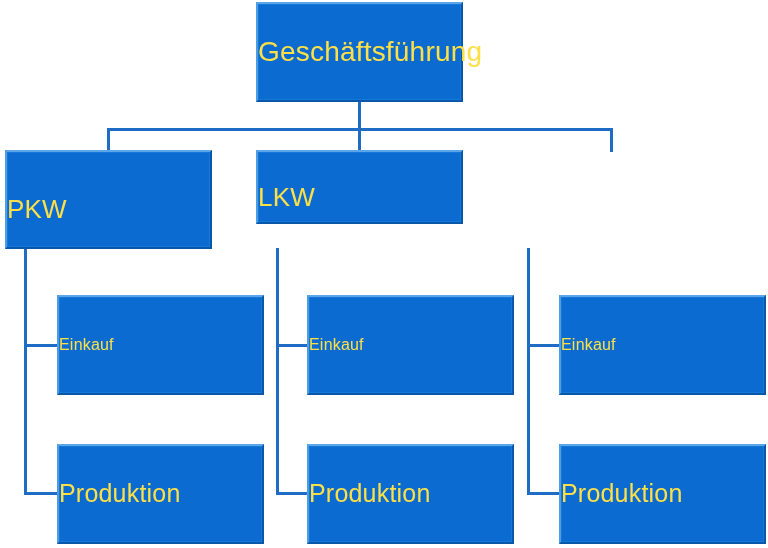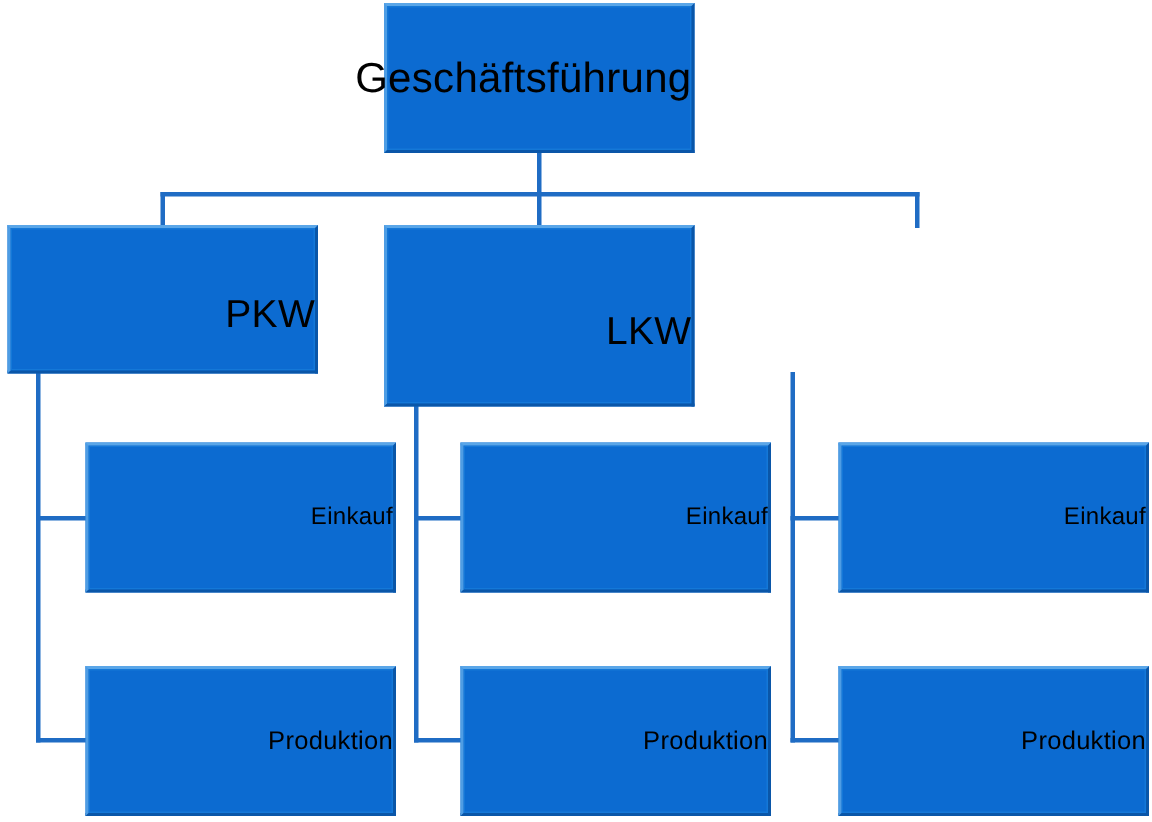--- a/index.html
+++ b/index.html
@@ -29,37 +29,37 @@
     position: absolute;
     box-sizing: border-box;
     background: #0c6bd1;
     border-top: 2px solid #5aa6e8;
     border-left: 2px solid #4e9de4;
     border-right: 2px solid #0a56a8;
     border-bottom: 2px solid #0a56a8;
     box-shadow: inset 0 0 0 1px #1478d8;
     display: flex;
     align-items: center;
-    justify-content: flex-end;
-    color: #000000;
+    justify-content: flex-start;
+    color: #fde047;
     letter-spacing: 0.2px;
     text-align: center;
     user-select: none;
   }
   .node .lbl {
     display: block;
     line-height: 1.1;
     white-space: nowrap;
   }
 
   
   .node.lvl0 .lbl { font-size: 28px; }
   .node.lvl1 .lbl { font-size: 26px; margin-top: 20px; }
   .node.lvl2 .lbl { font-size: 16px; }
-  .node.lvl3 .lbl { font-size: 17px; }
+  .node.lvl3 .lbl { font-size: 25px; }
 </style>
 </head>
 <body>
 
 <div id="canvas">
 
   <div class="conn v" style="left:358px; top:100px; height:30px;"></div>
   <div class="conn h" style="left:107px; top:128px; width:506px;"></div>
   <div class="conn v" style="left:107px; top:128px; height:24px;"></div>
   <div class="conn v" style="left:358px; top:128px; height:24px;"></div>
@@ -77,21 +77,21 @@
   <div class="conn h" style="left:527px; top:344px; width:33px;"></div>
   <div class="conn h" style="left:527px; top:492px; width:33px;"></div>
 
   <div class="node lvl0" style="left:256px; top:2px; width:207px; height:100px;">
     <span class="lbl">Geschäftsführung</span>
   </div>
 
   <div class="node lvl1" style="left:5px; top:150px; width:207px; height:99px;">
     <span class="lbl">PKW</span>
   </div>
-  <div class="node lvl1" style="left:256px; top:150px; width:207px; height:121px;">
+  <div class="node lvl1" style="left:256px; top:150px; width:207px; height:74px;">
     <span class="lbl">LKW</span>
   </div>
 
   <div class="node lvl2" style="left:57px; top:295px; width:207px; height:100px;">
     <span class="lbl">Einkauf</span>
   </div>
   <div class="node lvl2" style="left:307px; top:295px; width:207px; height:100px;">
     <span class="lbl">Einkauf</span>
   </div>
   <div class="node lvl2" style="left:559px; top:295px; width:207px; height:100px;">

